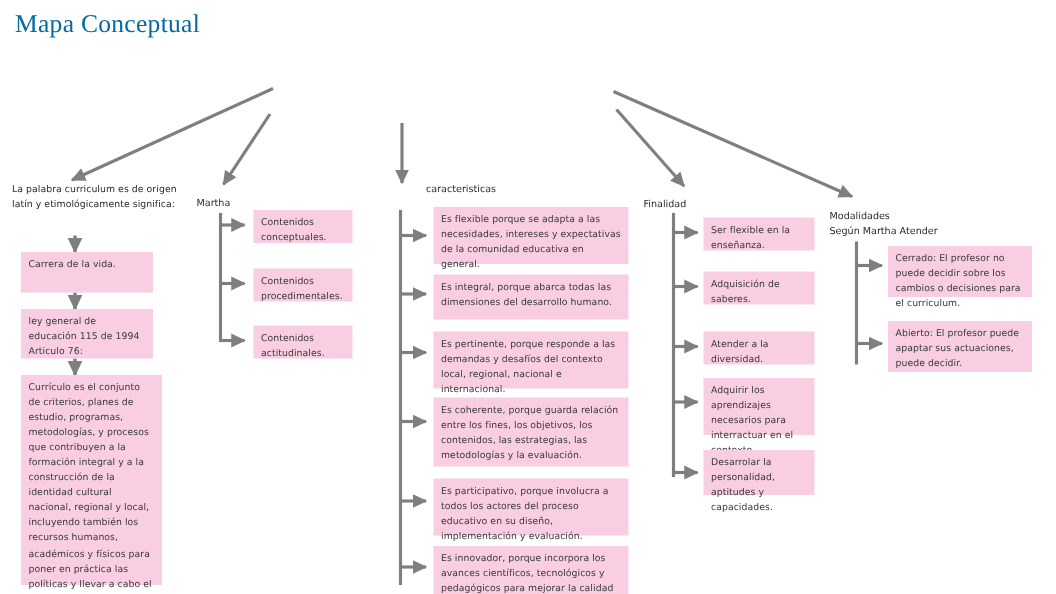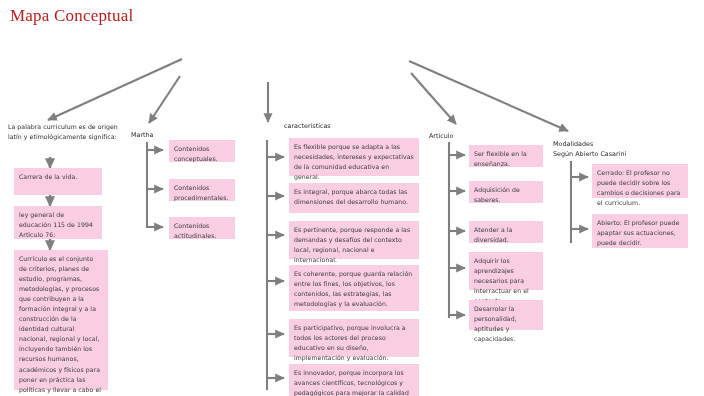--- a/index.html
+++ b/index.html
@@ -16,21 +16,21 @@
     color: #2b2b2b;
   }
 
   
   #page-title {
     position: absolute;
     left: 10px;
     top: 6px;
     font-family: "Liberation Serif", serif;
     font-size: 17px;
-    color: #b91c1c;
+    color: #0369a1;
     letter-spacing: 0.2px;
     white-space: nowrap;
   }
 
   
   #connectors {
     position: absolute;
     left: 0;
     top: 0;
     width: 704px;
@@ -160,30 +160,30 @@
 <div class="node" style="left:289px; top:183px; width:130px; height:30px;">Es integral, porque abarca todas las dimensiones del desarrollo humano.</div>
 
 <div class="node" style="left:289px; top:221px; width:130px; height:38px;">Es pertinente, porque responde a las demandas y desafíos del contexto local, regional, nacional e internacional.</div>
 
 <div class="node" style="left:289px; top:265px; width:130px; height:46px;">Es coherente, porque guarda relación entre los fines, los objetivos, los contenidos, las estrategias, las metodologías y la evaluación.</div>
 
 <div class="node" style="left:289px; top:319px; width:130px; height:38px;">Es participativo, porque involucra a todos los actores del proceso educativo en su diseño, implementación y evaluación.</div>
 
 <div class="node" style="left:289px; top:364px; width:130px; height:32px;">Es innovador, porque incorpora los avances científicos, tecnológicos y pedagógicos para mejorar la calidad</div>
 
-<div class="col-head" style="left:429px; top:132px; width:50px;">Articulo</div>
+<div class="col-head" style="left:429px; top:132px; width:50px;">Finalidad</div>
 
 <div class="node" style="left:469px; top:145px; width:74px; height:22px;">Ser flexible en la enseñanza.</div>
 
 <div class="node" style="left:469px; top:181px; width:74px; height:22px;">Adquisición de saberes.</div>
 
 <div class="node" style="left:469px; top:221px; width:74px; height:22px;">Atender a la diversidad.</div>
 
 <div class="node" style="left:469px; top:252px; width:74px; height:38px;">Adquirir los aprendizajes necesarios para interractuar en el contexto.</div>
 
 <div class="node" style="left:469px; top:300px; width:74px; height:30px;">Desarrolar la personalidad, aptitudes y capacidades.</div>
 
 <div class="col-head" style="left:553px; top:140px; width:90px;">Modalidades
-Según Abierto Casarini</div>
+Según Martha Atender</div>
 
 <div class="node" style="left:592px; top:164px; width:96px; height:34px;">Cerrado: El profesor no puede decidir sobre los cambios o decisiones para el curriculum.</div>
 
 <div class="node" style="left:592px; top:214px; width:96px; height:34px;">Abierto: El profesor puede apaptar sus actuaciones, puede decidir.</div>
 
 </body></html>

